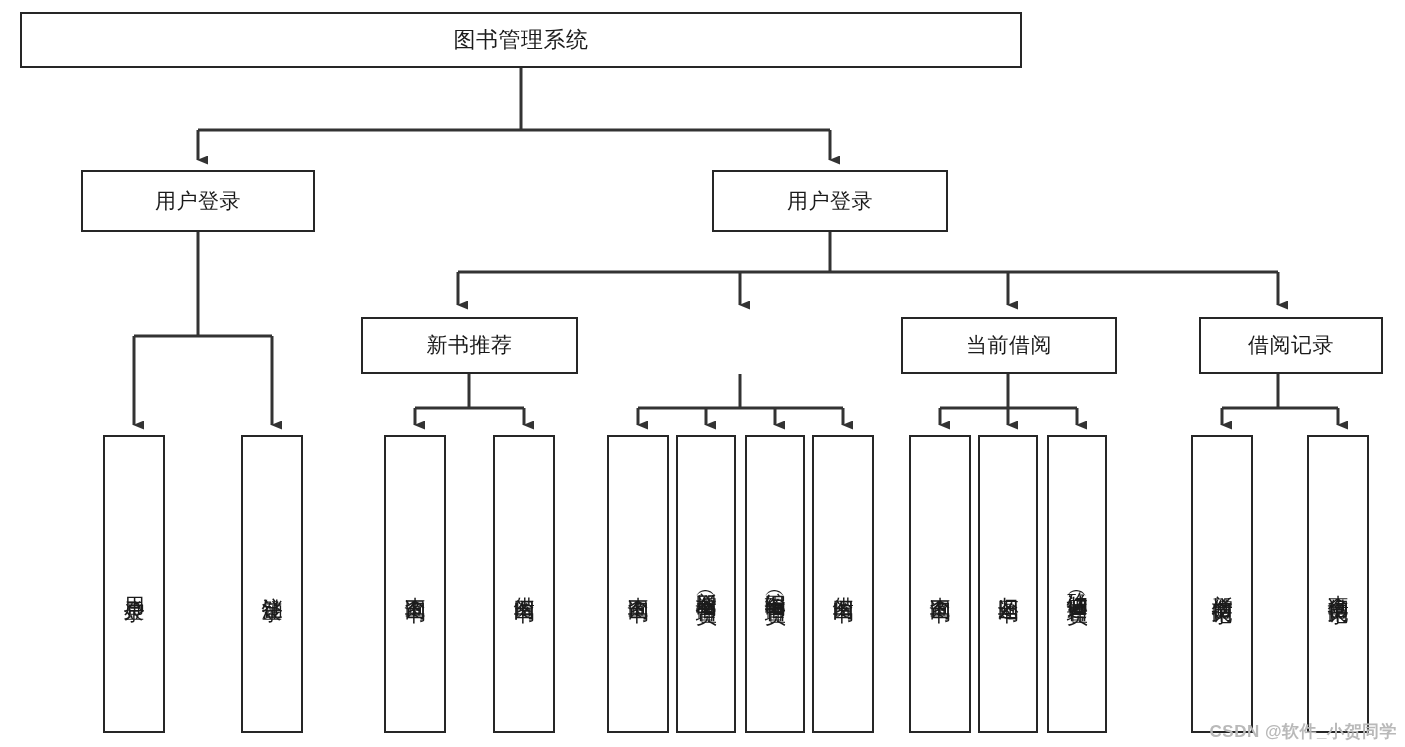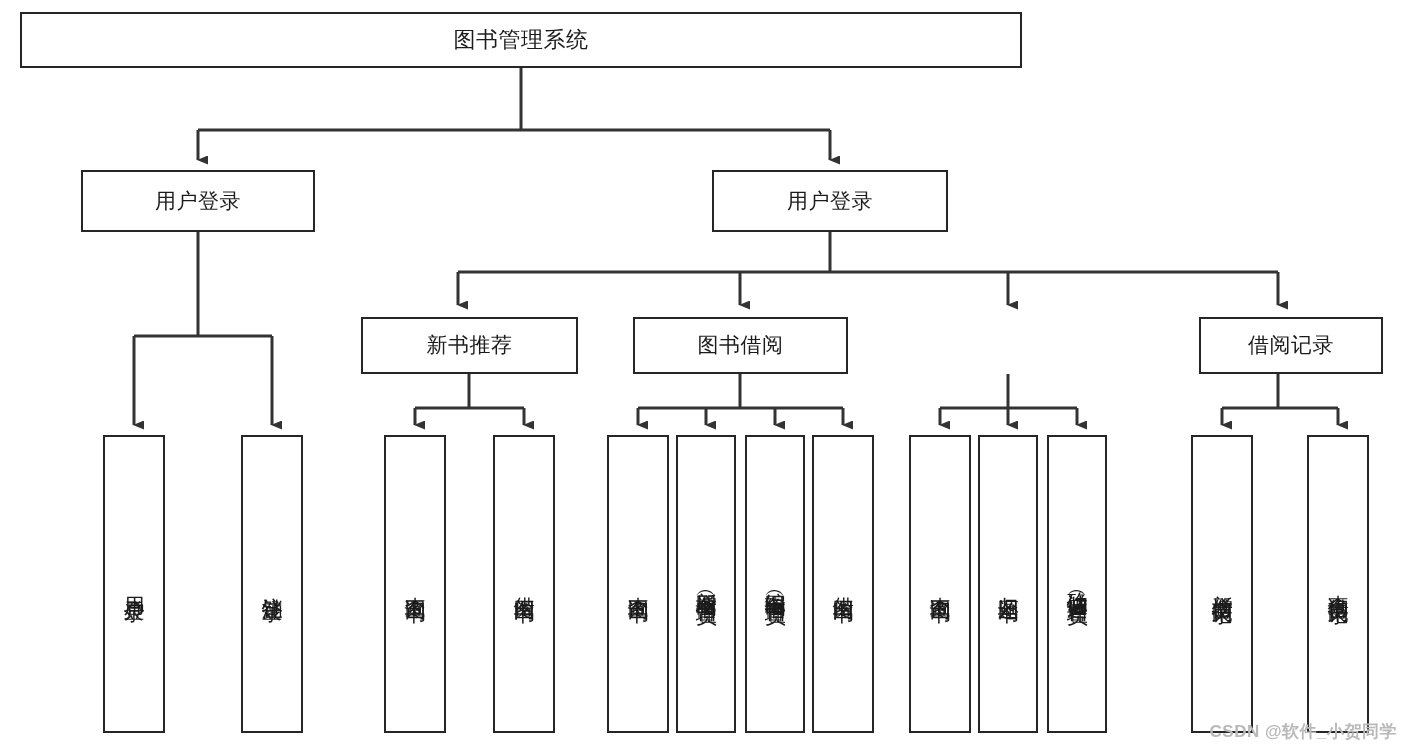--- a/index.html
+++ b/index.html
@@ -136,22 +136,22 @@
   <div class="node horiz" style="left:81px; top:170px; width:234px; height:62px;">
     <span class="node-label">用户登录</span>
   </div>
   <div class="node horiz" style="left:712px; top:170px; width:236px; height:62px;">
     <span class="node-label">用户登录</span>
   </div>
 
   <div class="node horiz" style="left:361px; top:317px; width:217px; height:57px;">
     <span class="node-label">新书推荐</span>
   </div>
-  <div class="node horiz" style="left:633px; top:317px; width:215px; height:57px;">
-    <span class="node-label">图书借阅</span>
+  <div class="node horiz" style="left:901px; top:317px; width:216px; height:57px;">
+    <span class="node-label">当前借阅</span>
   </div>
   <div class="node horiz" style="left:1171px; top:317px; width:184px; height:57px;margin-left:28px;">
     <span class="node-label">借阅记录</span>
   </div>
 
   <div class="node vert" style="left:103px; top:435px; width:62px; height:298px;">
     <span class="node-label">用户登录</span>
   </div>
   <div class="node vert" style="left:241px; top:435px; width:62px; height:298px;">
     <span class="node-label">注销登录</span>

